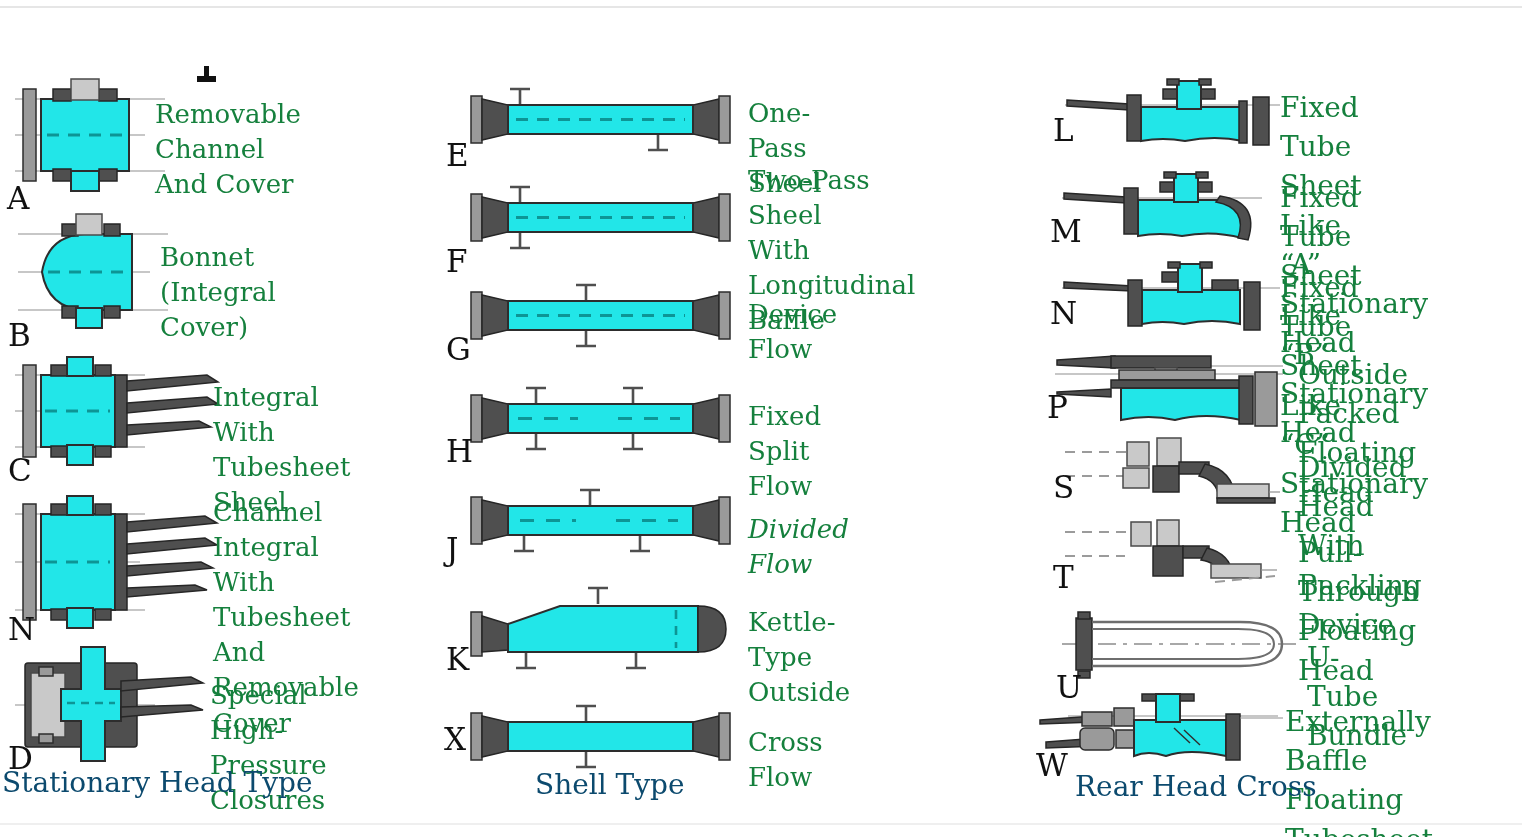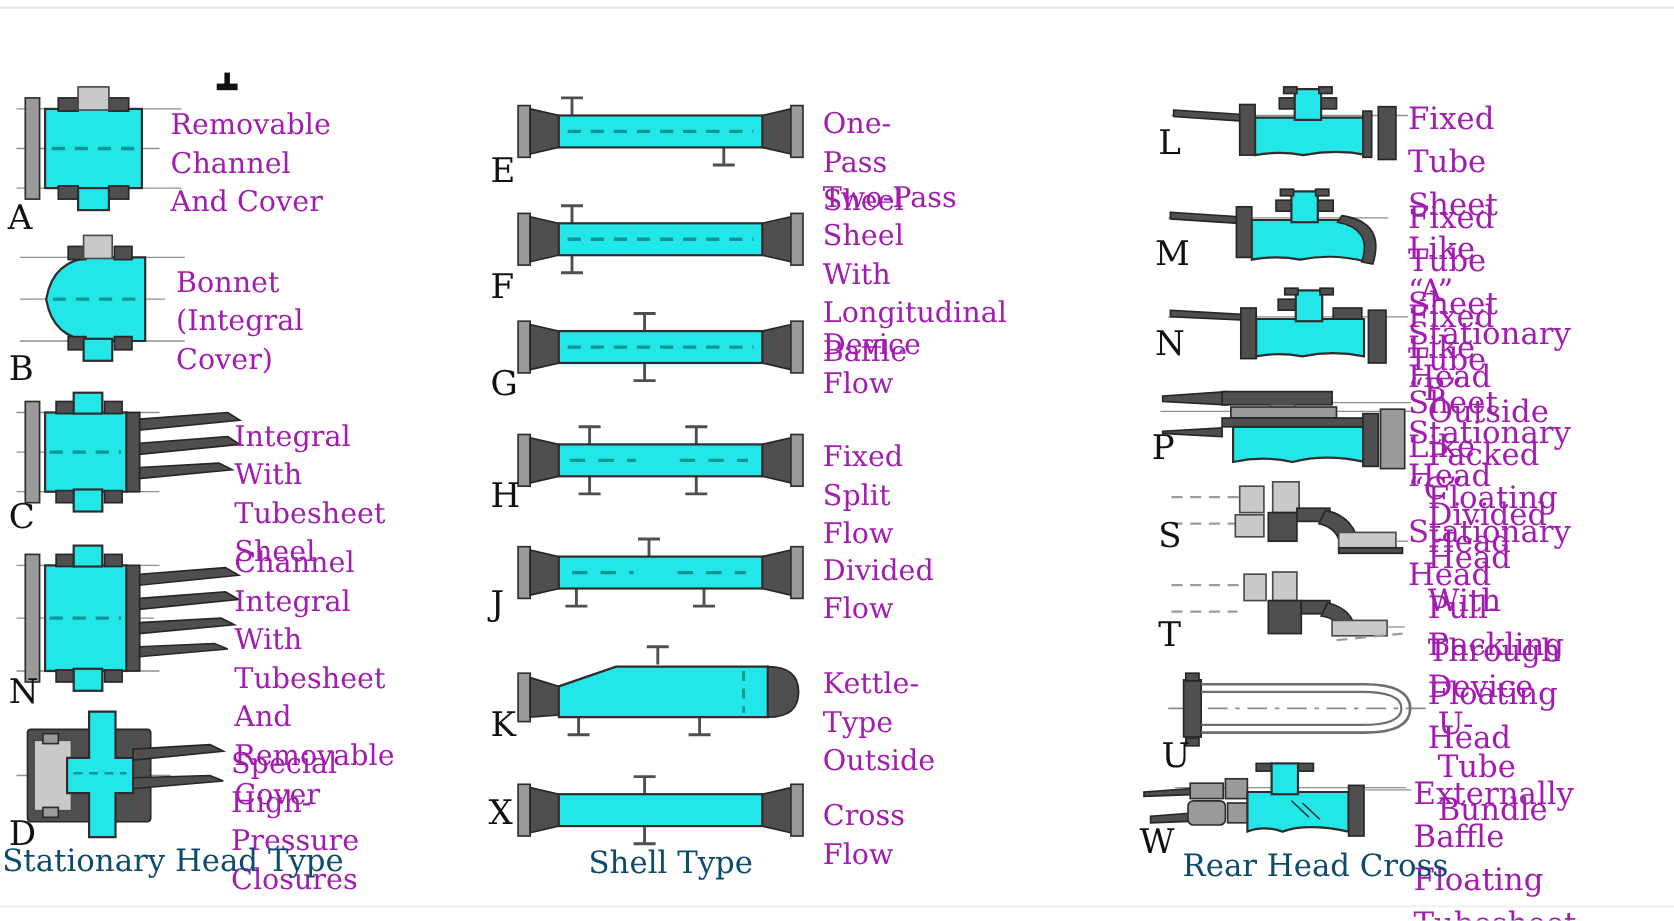--- a/index.html
+++ b/index.html
@@ -2,21 +2,21 @@
 <html><head>
 <meta charset="utf-8">
 <style>
   html,body{margin:0;padding:0;background:#ffffff;}
   .page{position:relative;width:1522px;height:837px;background:#ffffff;overflow:hidden;
         font-family:"DejaVu Serif", serif;}
   .edge{position:absolute;left:0;width:100%;height:2px;background:#e6e6e6;}
   .item{position:absolute;}
   .item svg{position:absolute;left:0;top:0;overflow:visible;display:block;}
   .letter{position:absolute;font-size:31px;line-height:1;color:#111;}
-  .label{position:absolute;font-size:26px;line-height:1.35;color:#a21caf;white-space:pre-line;}
+  .label{position:absolute;font-size:26px;line-height:1.35;color:#15803d;white-space:pre-line;}
   .item.rear .label{font-size:28px;line-height:1.40;}
   .footer{position:absolute;font-size:28px;color:#0c4a6e;}
   
   .cy{fill:#22e6e8;stroke:#2d2d2d;stroke-width:2;}
   .dk{fill:#4f4f4f;stroke:#262626;stroke-width:1.5;}
   .md{fill:#9a9a9a;stroke:#2d2d2d;stroke-width:1.5;}
   .lt{fill:#c9c9c9;stroke:#4a4a4a;stroke-width:1.5;}
   .ln{stroke:#8f8f8f;stroke-width:1.2;}
   .cl{stroke:#0d9595;stroke-width:3;stroke-dasharray:12 9;fill:none;}
   .nz{stroke:#4f4f4f;stroke-width:2.6;fill:none;}
@@ -216,21 +216,21 @@
       <path class="nz" d="M172,55 V71 M162,71 H182"></path>
       <rect class="md" x="3" y="17" width="11" height="47"></rect>
       <polygon class="dk" points="14,20 40,26 40,55 14,61"></polygon>
       <polygon class="dk" points="251,20 225,26 225,55 251,61"></polygon>
       <rect class="md" x="251" y="17" width="11" height="47"></rect>
       <rect class="cy" x="40" y="26" width="185" height="29"></rect>
       <line class="cl" x1="52" y1="40.5" x2="108" y2="40.5" style="stroke-dasharray:14 12;"></line>
       <line class="cl" x1="148" y1="40.5" x2="210" y2="40.5" style="stroke-dasharray:14 12;"></line>
     </svg>
     <div class="letter" style="left:-22px;top:54px;">J</div>
-    <div class="label" style="left:280px;top:22px;">Divided Flow</div>
+    <div class="label" style="left:280px;top:32px;font-style:italic;">Divided Flow</div>
   </div>
 
   <div class="item" style="left:468px;top:582px;">
     <svg width="265" height="95" viewBox="0 0 265 95">
       <path class="nz" d="M130,22 V6 M120,6 H140"></path>
       <path class="nz" d="M58,70 V86 M48,86 H68"></path>
       <path class="nz" d="M168,70 V86 M158,86 H178"></path>
       <rect class="md" x="3" y="30" width="11" height="44"></rect>
       <polygon class="dk" points="14,34 40,42 40,68 14,70"></polygon>
       <path class="cy" d="M40,42 L92,24 H230 V70 H40 Z"></path>

